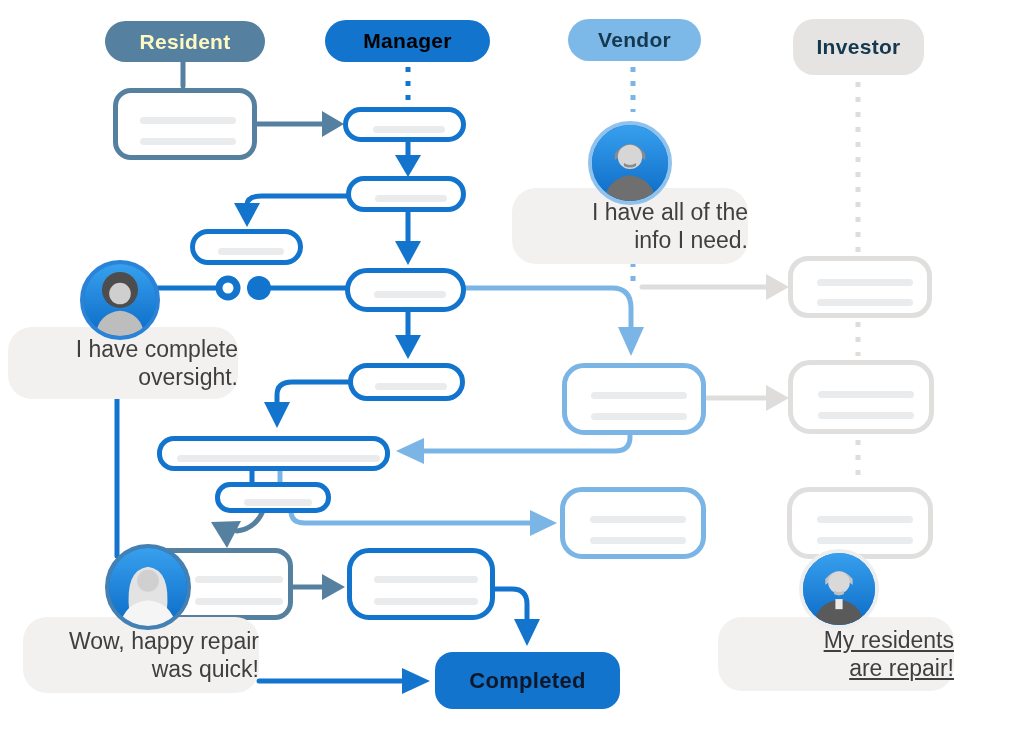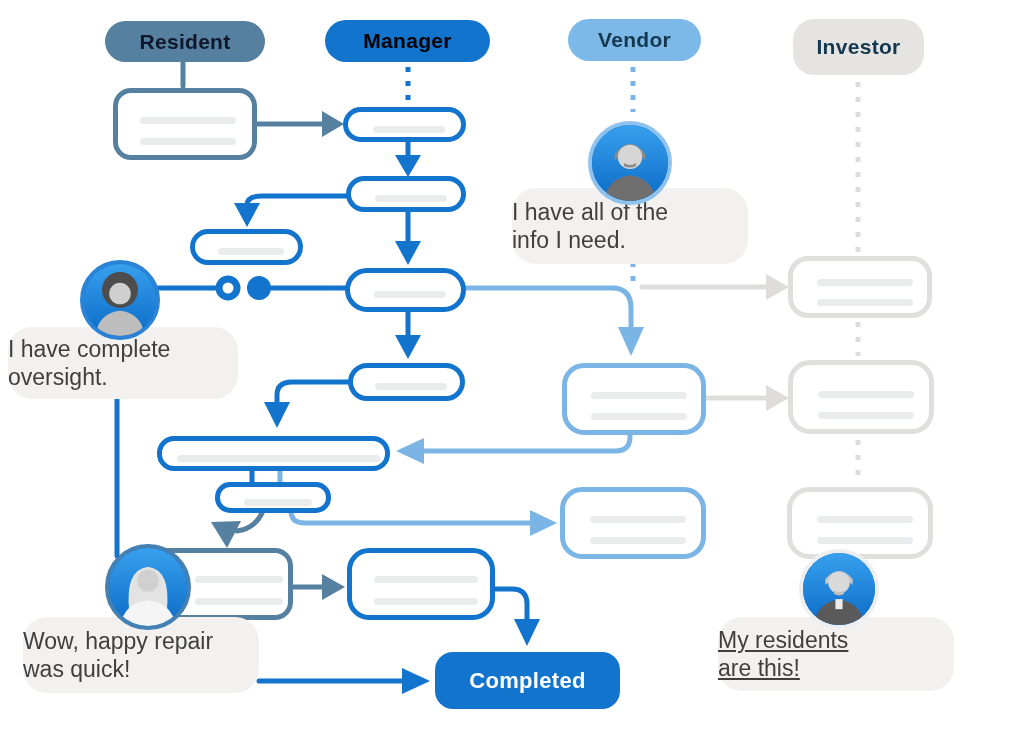--- a/index.html
+++ b/index.html
@@ -4,25 +4,25 @@
 <style>
   html,body{margin:0;padding:0;background:#ffffff;}
   .canvas{position:relative;width:1024px;height:733px;background:#ffffff;
           font-family:"Liberation Sans",sans-serif;overflow:hidden;}
   .connectors{position:absolute;left:0;top:0;z-index:0;}
   .lane-pill{position:absolute;z-index:2;display:flex;align-items:center;justify-content:center;
              font-weight:bold;font-size:21px;letter-spacing:.3px;border-radius:21px;}
   .node{position:absolute;z-index:1;background:#ffffff;box-sizing:border-box;border:5px solid #1374CD;}
   .node .bar{position:absolute;height:7px;border-radius:4px;background:#E9EBED;}
   .bubble{position:absolute;z-index:2;background:#F2F1F0;border-radius:24px;color:#3F3F3F;
-          font-size:23px;line-height:28px;text-align:left;
+          font-size:23px;line-height:28px;text-align:right;
           display:flex;flex-direction:column;justify-content:center;}
   .avatar{position:absolute;z-index:3;border-radius:50%;overflow:hidden;box-sizing:border-box;background:#1374CD;}
   .avatar svg{display:block;width:100%;height:100%;}
-  .completed-btn{position:absolute;z-index:2;background:#1374CD;color:#ffffff;font-weight:bold;
+  .completed-btn{position:absolute;z-index:2;background:#1374CD;color:#0f172a;font-weight:bold;
                  font-size:22px;letter-spacing:.3px;border-radius:18px;
                  display:flex;align-items:center;justify-content:center;}
 </style>
 </head>
 <body>
 
 <div class="canvas">
 
   <svg class="connectors" width="1024" height="733" viewBox="0 0 1024 733">
 
@@ -84,21 +84,21 @@
       <path d="M858 67 V252" stroke-dasharray="5 10" stroke-linecap="butt"></path>
       <path d="M858 322 V356" stroke-dasharray="5 10" stroke-linecap="butt"></path>
       <path d="M858 440 V483" stroke-dasharray="5 10" stroke-linecap="butt"></path>
     </g>
     <g fill="#DEDDDC" stroke="none">
       <polygon points="766,274 766,300 789,287"></polygon>
       <polygon points="766,385 766,411 789,398"></polygon>
     </g>
   </svg>
 
-  <div class="lane-pill" style="left:105px;top:21px;width:160px;height:41px;background:#56809F;color:#0f172a;">
+  <div class="lane-pill" style="left:105px;top:21px;width:160px;height:41px;background:#56809F;color:#fef9c3;">
     <span>Resident</span>
   </div>
   <div class="lane-pill" style="left:325px;top:20px;width:165px;height:42px;background:#1374CD;color:#000000;">
     <span>Manager</span>
   </div>
   <div class="lane-pill" style="left:568px;top:19px;width:133px;height:42px;background:#7DB9E8;color:#14384E;">
     <span>Vendor</span>
   </div>
   <div class="lane-pill" style="left:793px;top:19px;width:131px;height:56px;background:#E5E4E2;color:#14384E;">
     <span>Investor</span>
@@ -165,21 +165,21 @@
   <div class="bubble" style="left:8px;top:327px;width:230px;height:72px;">
     <span>I have complete</span>
     <span>oversight.</span>
   </div>
   <div class="bubble" style="left:23px;top:617px;width:236px;height:76px;">
     <span>Wow, happy repair</span>
     <span>was quick!</span>
   </div>
   <div class="bubble" style="left:718px;top:617px;width:236px;height:74px;text-decoration:underline;">
     <span>My residents</span>
-    <span>are this!</span>
+    <span>are repair!</span>
   </div>
 
   <div class="avatar" style="left:80px;top:260px;width:80px;height:80px;border:4px solid #2B83D8;">
     <svg viewBox="0 0 100 100">
       <defs>
           <linearGradient id="g1" x1="0" y1="0" x2="0" y2="1">
         <stop offset="0" stop-color="#38A0EE"></stop>
             <stop offset="1" stop-color="#0B6BC6"></stop>
           </linearGradient>
         </defs>

